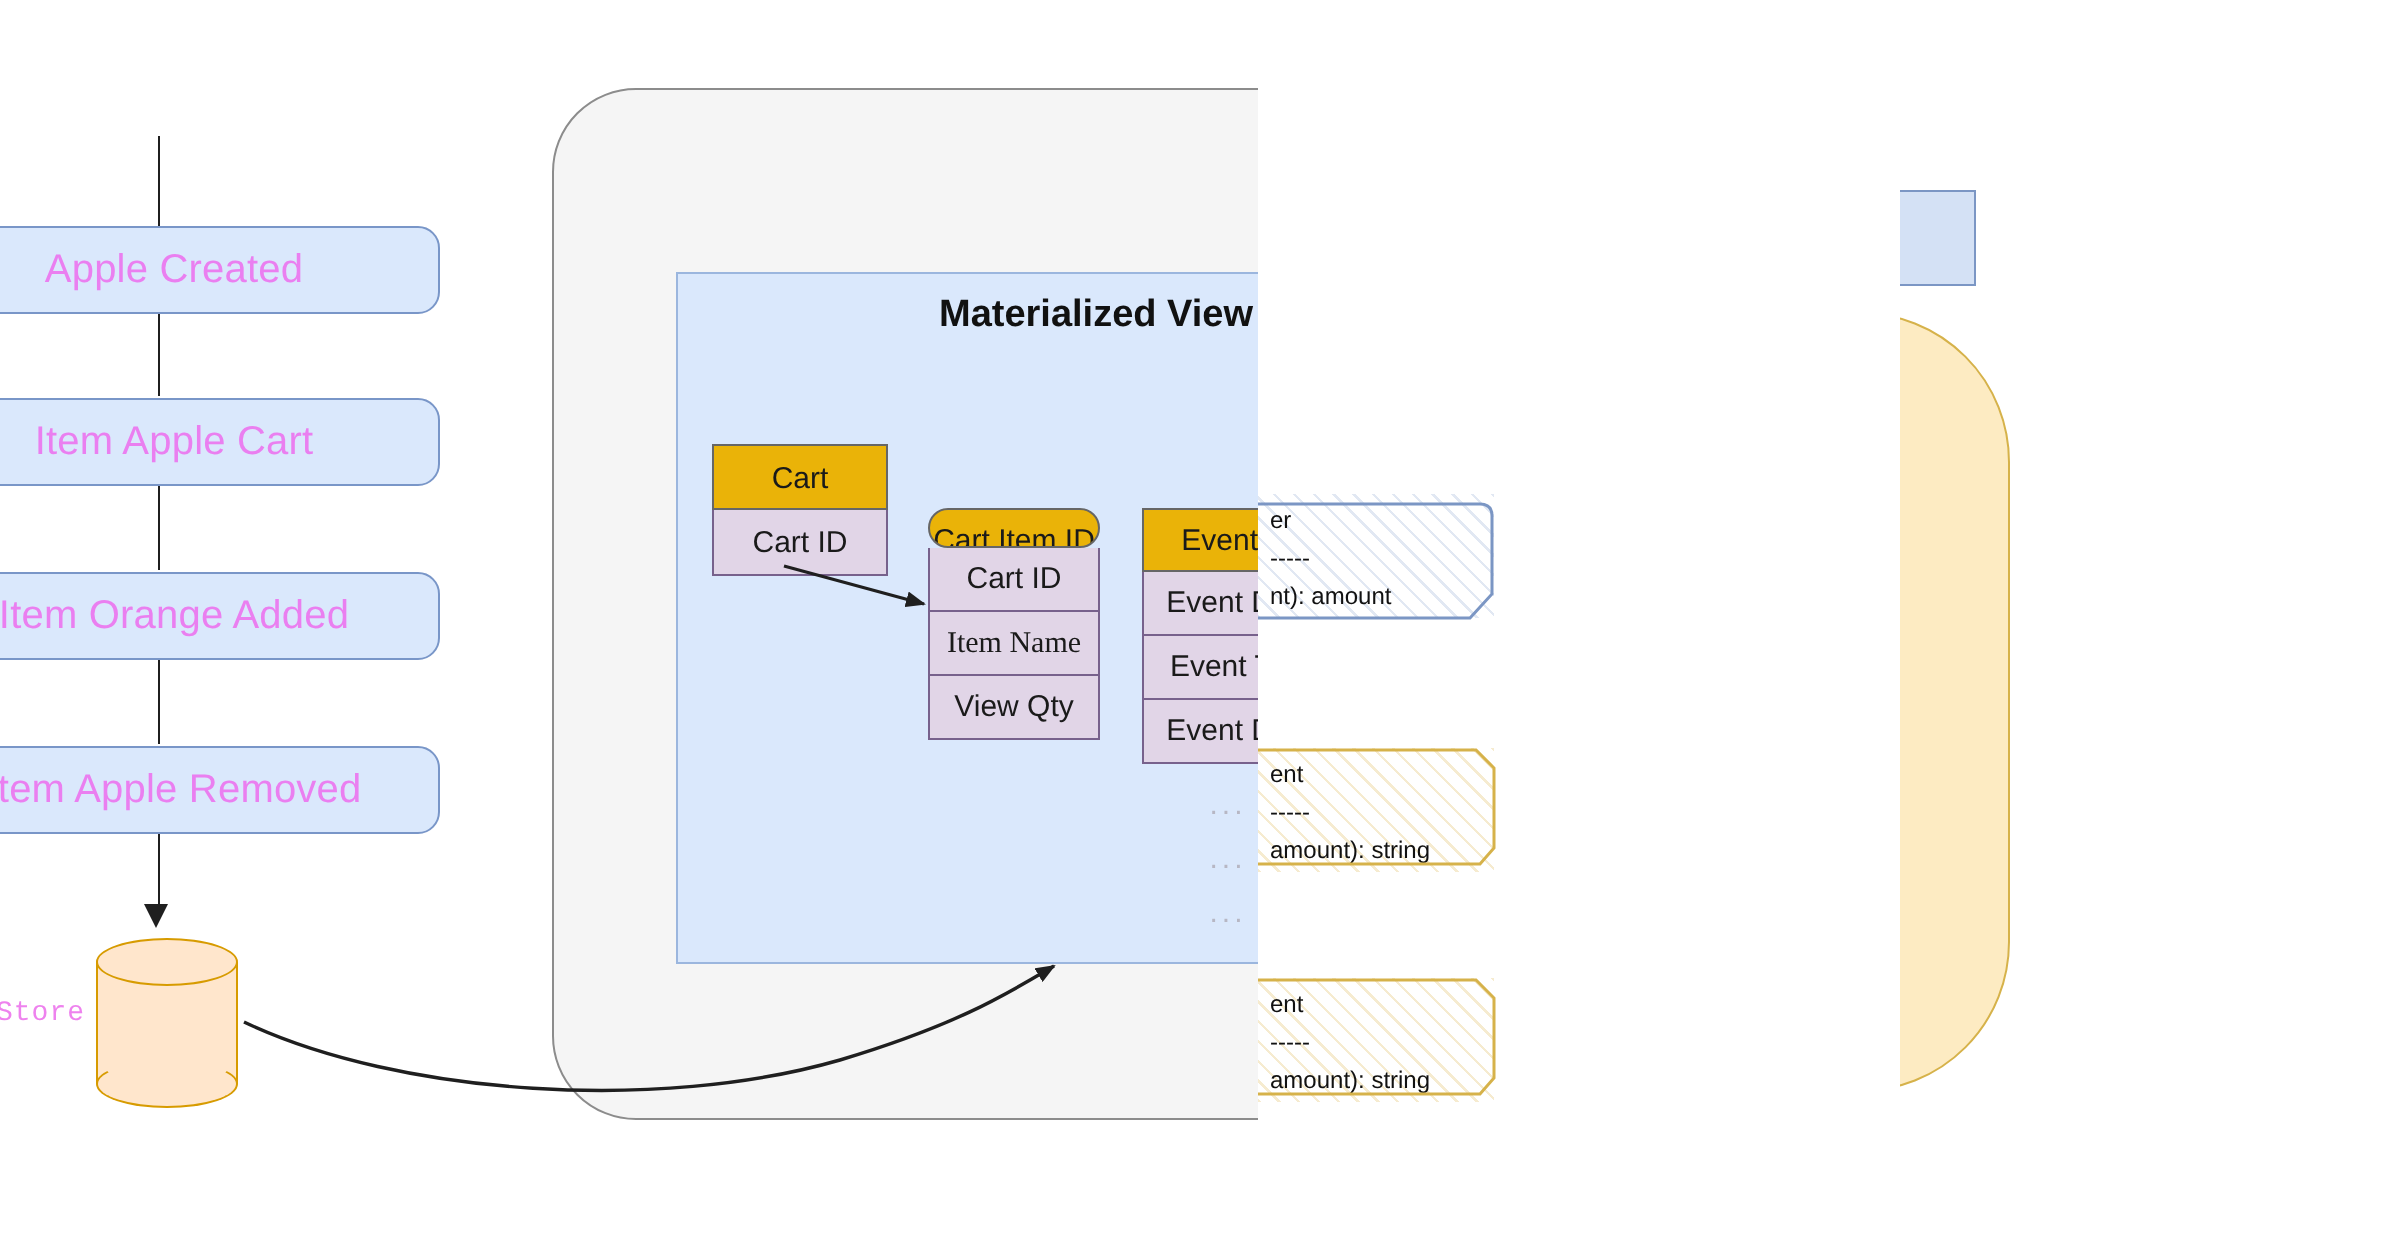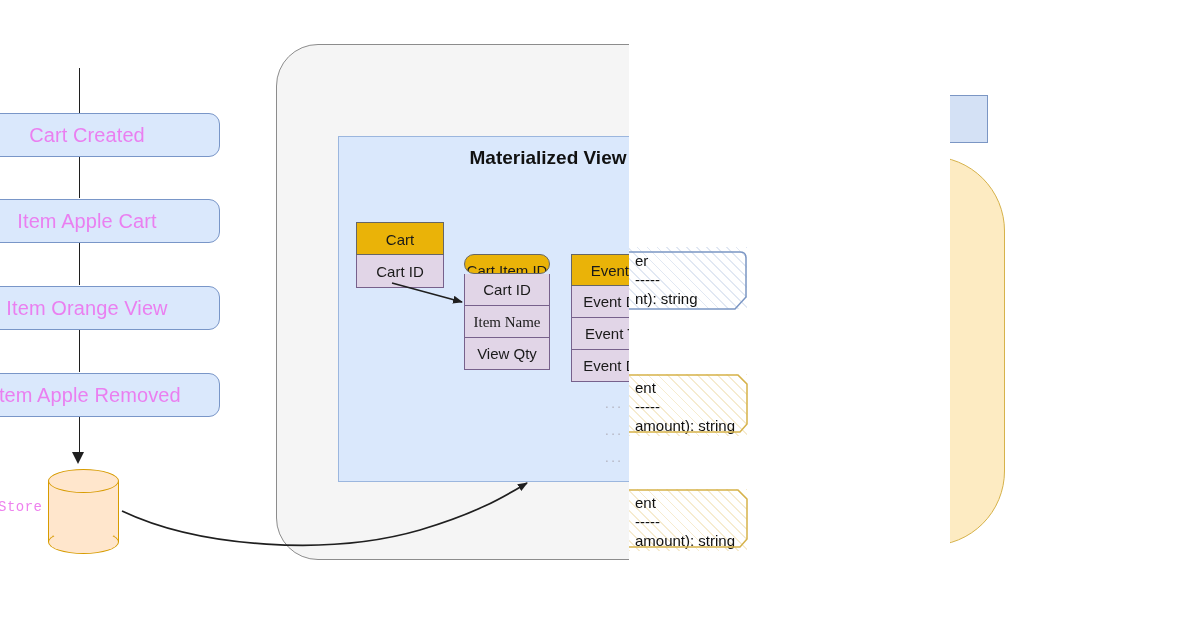--- a/index.html
+++ b/index.html
@@ -149,21 +149,21 @@
   }
   .note .note-bg {
     position: absolute;
     left: 0; top: 0; right: 0; bottom: 0;
   }
   .note .note-txt {
     position: absolute;
     left: 6px;
     top: 4px;
     right: 4px;
-    font-size: 15px;
+    font-size: 12px;
     color: #111;
     line-height: 19px;
     white-space: nowrap;
   }
   .note .note-txt .dashes {
     letter-spacing: 0px;
   }
   .note.blue .note-bg {
     background:
       repeating-linear-gradient(45deg,
@@ -222,29 +222,29 @@
 <div id="canvas">
 
   <div class="stream-line" style="left:79px; top:68px; height:46px;"></div>
   <div class="stream-line" style="left:79px; top:156px; height:42px;"></div>
   <div class="stream-line" style="left:79px; top:243px; height:42px;"></div>
   <div class="stream-line" style="left:79px; top:330px; height:42px;"></div>
   <div class="stream-line" style="left:79px; top:417px; height:38px;"></div>
   <div class="arrow-head-down" style="left:72px; top:452px;"></div>
 
   <div class="event-box" style="left:-46px; top:113px; width:266px; height:44px;">
-    <span>Cart Created</span>
+    <span>Apple Created</span>
   </div>
 
   <div class="event-box" style="left:-46px; top:199px; width:266px; height:44px;">
     <span>Item Apple Cart</span>
   </div>
 
   <div class="event-box" style="left:-46px; top:286px; width:266px; height:44px;">
-    <span>Item Orange View</span>
+    <span>Item Orange Added</span>
   </div>
 
   <div class="event-box" style="left:-46px; top:373px; width:266px; height:44px;">
     <span>Item Apple Removed</span>
   </div>
 
   <div class="cyl" style="left:48px; top:469px; width:71px; height:85px;">
     <div class="cyl-body"></div>
     <div class="cyl-bottom"></div>
     <div class="cyl-top"></div>
@@ -291,21 +291,21 @@
     <path d="M122 511 C 200 548, 330 556, 420 530 C 480 512, 505 496, 527 483" fill="none" stroke="#1f1f1f" stroke-width="1.7" marker-end="url(#ah)"></path>
   </svg>
 
   <div class="mask" style="left:629px; top:0; width:571px; height:630px;"></div>
 
   <div class="note blue" style="left:629px; top:247px; width:118px; height:62px;">
     <div class="note-bg"></div>
     <div class="note-txt">
       <div>er</div>
       <div class="dashes">-----</div>
-      <div>nt): string</div>
+      <div>nt): amount</div>
     </div>
   </div>
   <svg class="layer" viewBox="0 0 1200 630">
     <path d="M629 252 L740 252 Q746 252 746 258 L746 297 L735 309 L629 309" fill="none" stroke="#7b96c4" stroke-width="1.5"></path>
   </svg>
 
   <div class="note gold" style="left:629px; top:374px; width:118px; height:62px;">
     <div class="note-bg"></div>
     <div class="note-txt">
       <div>ent</div>

